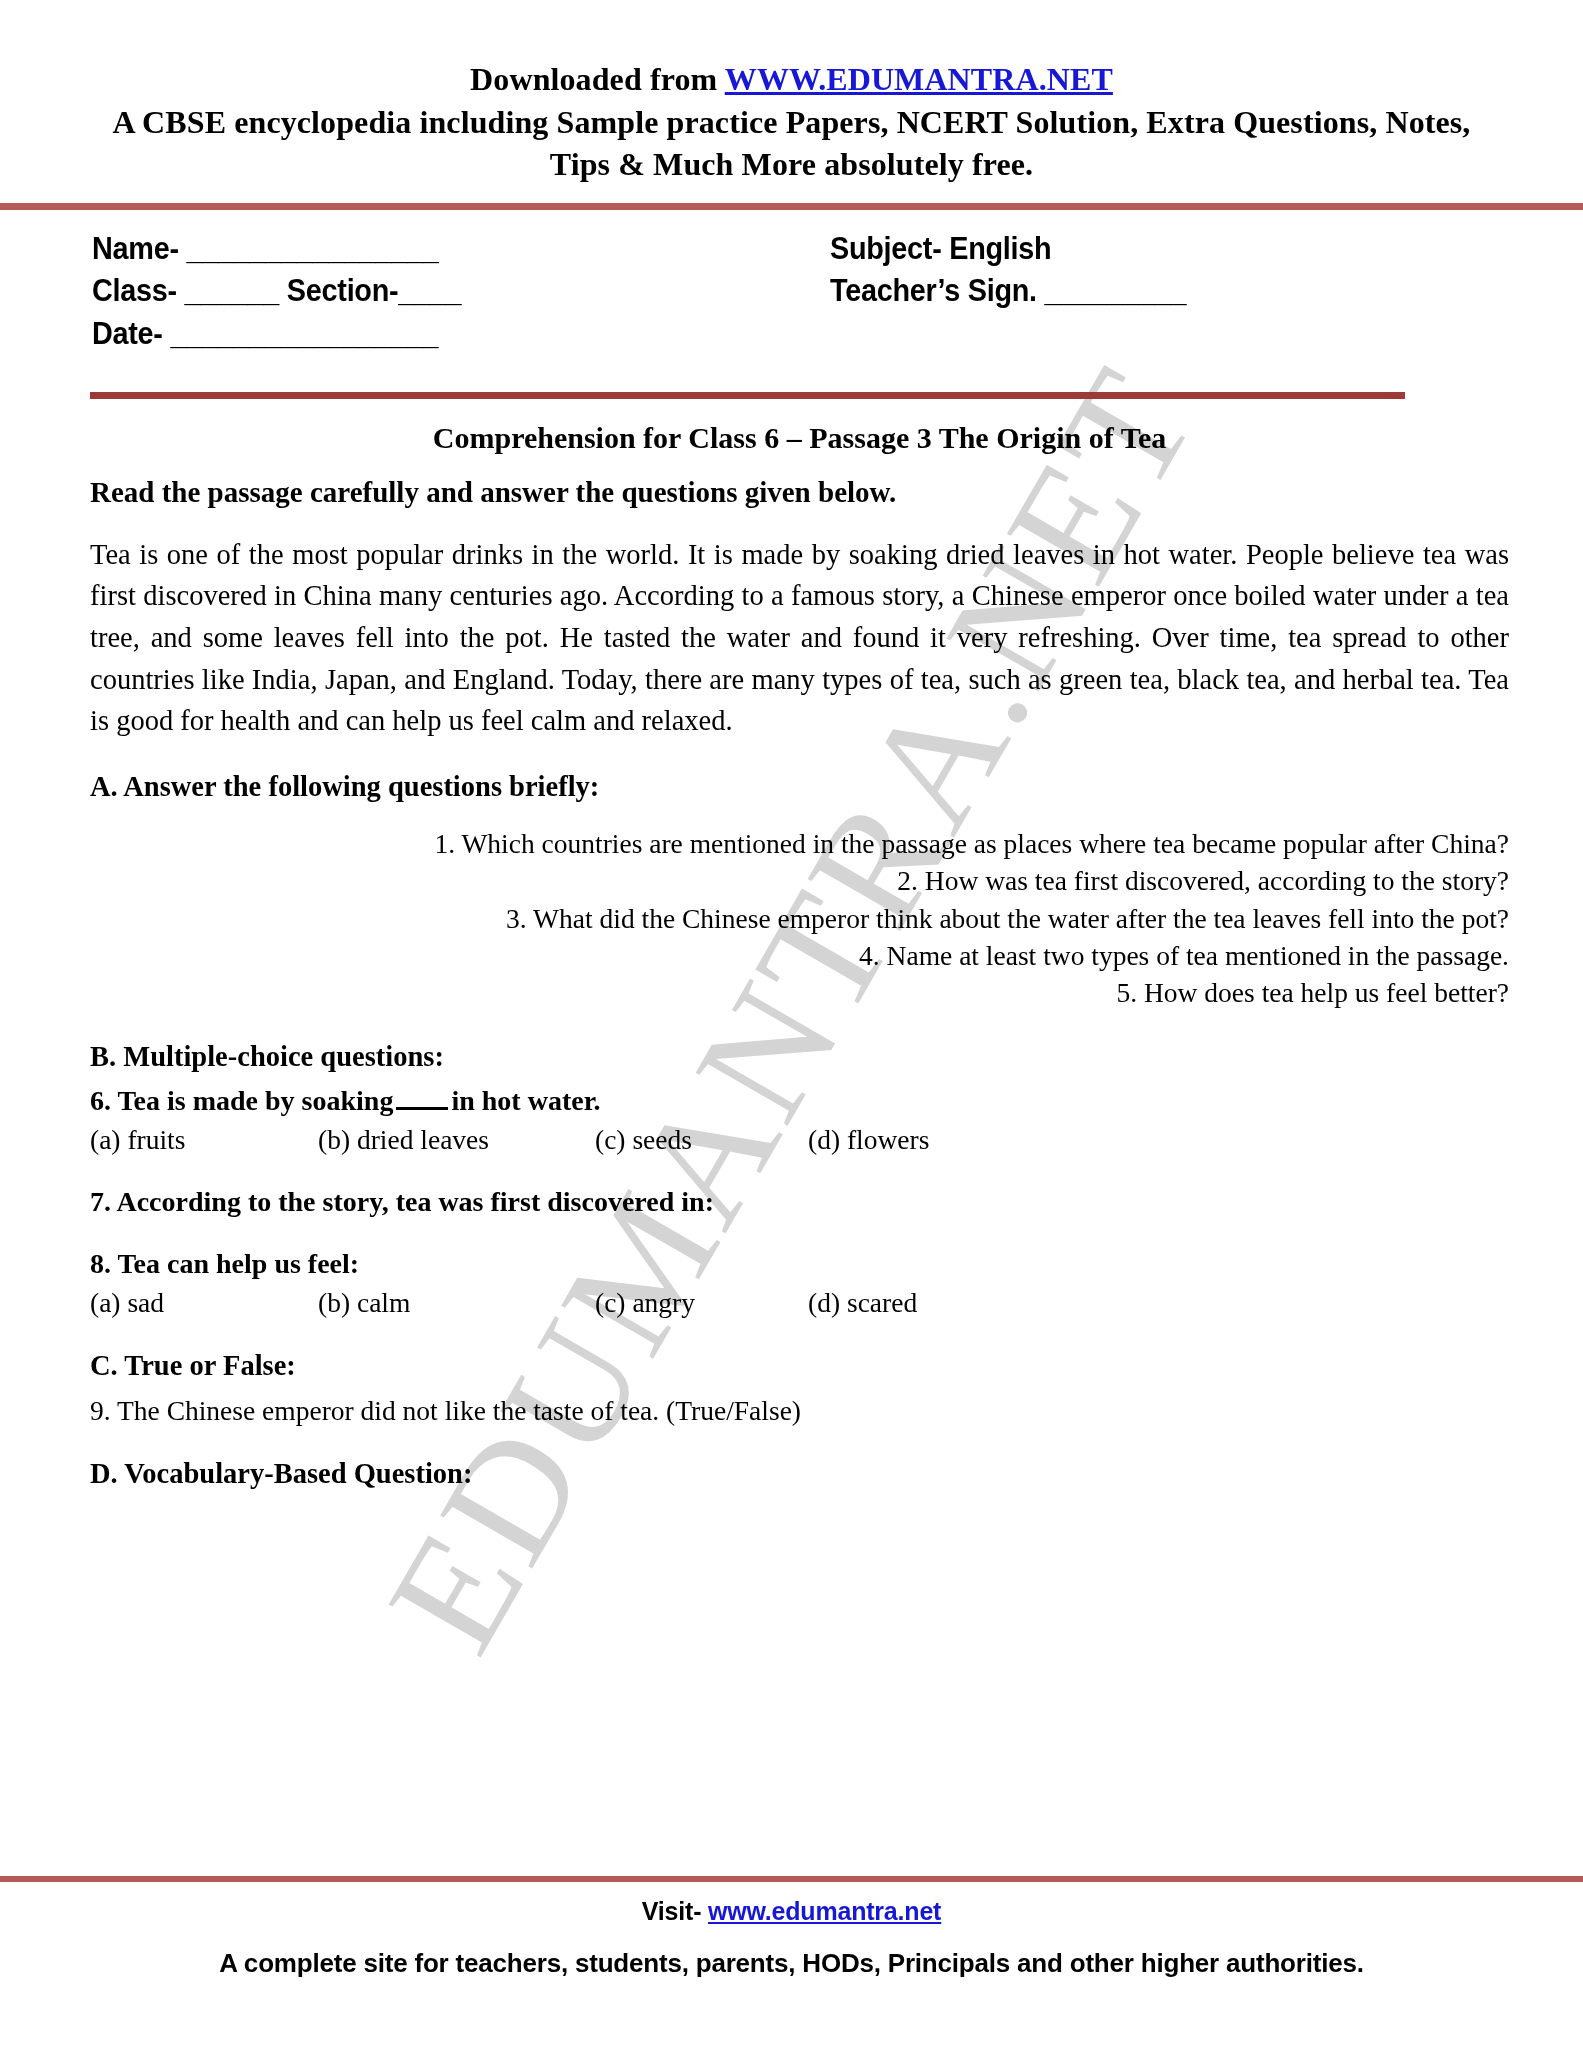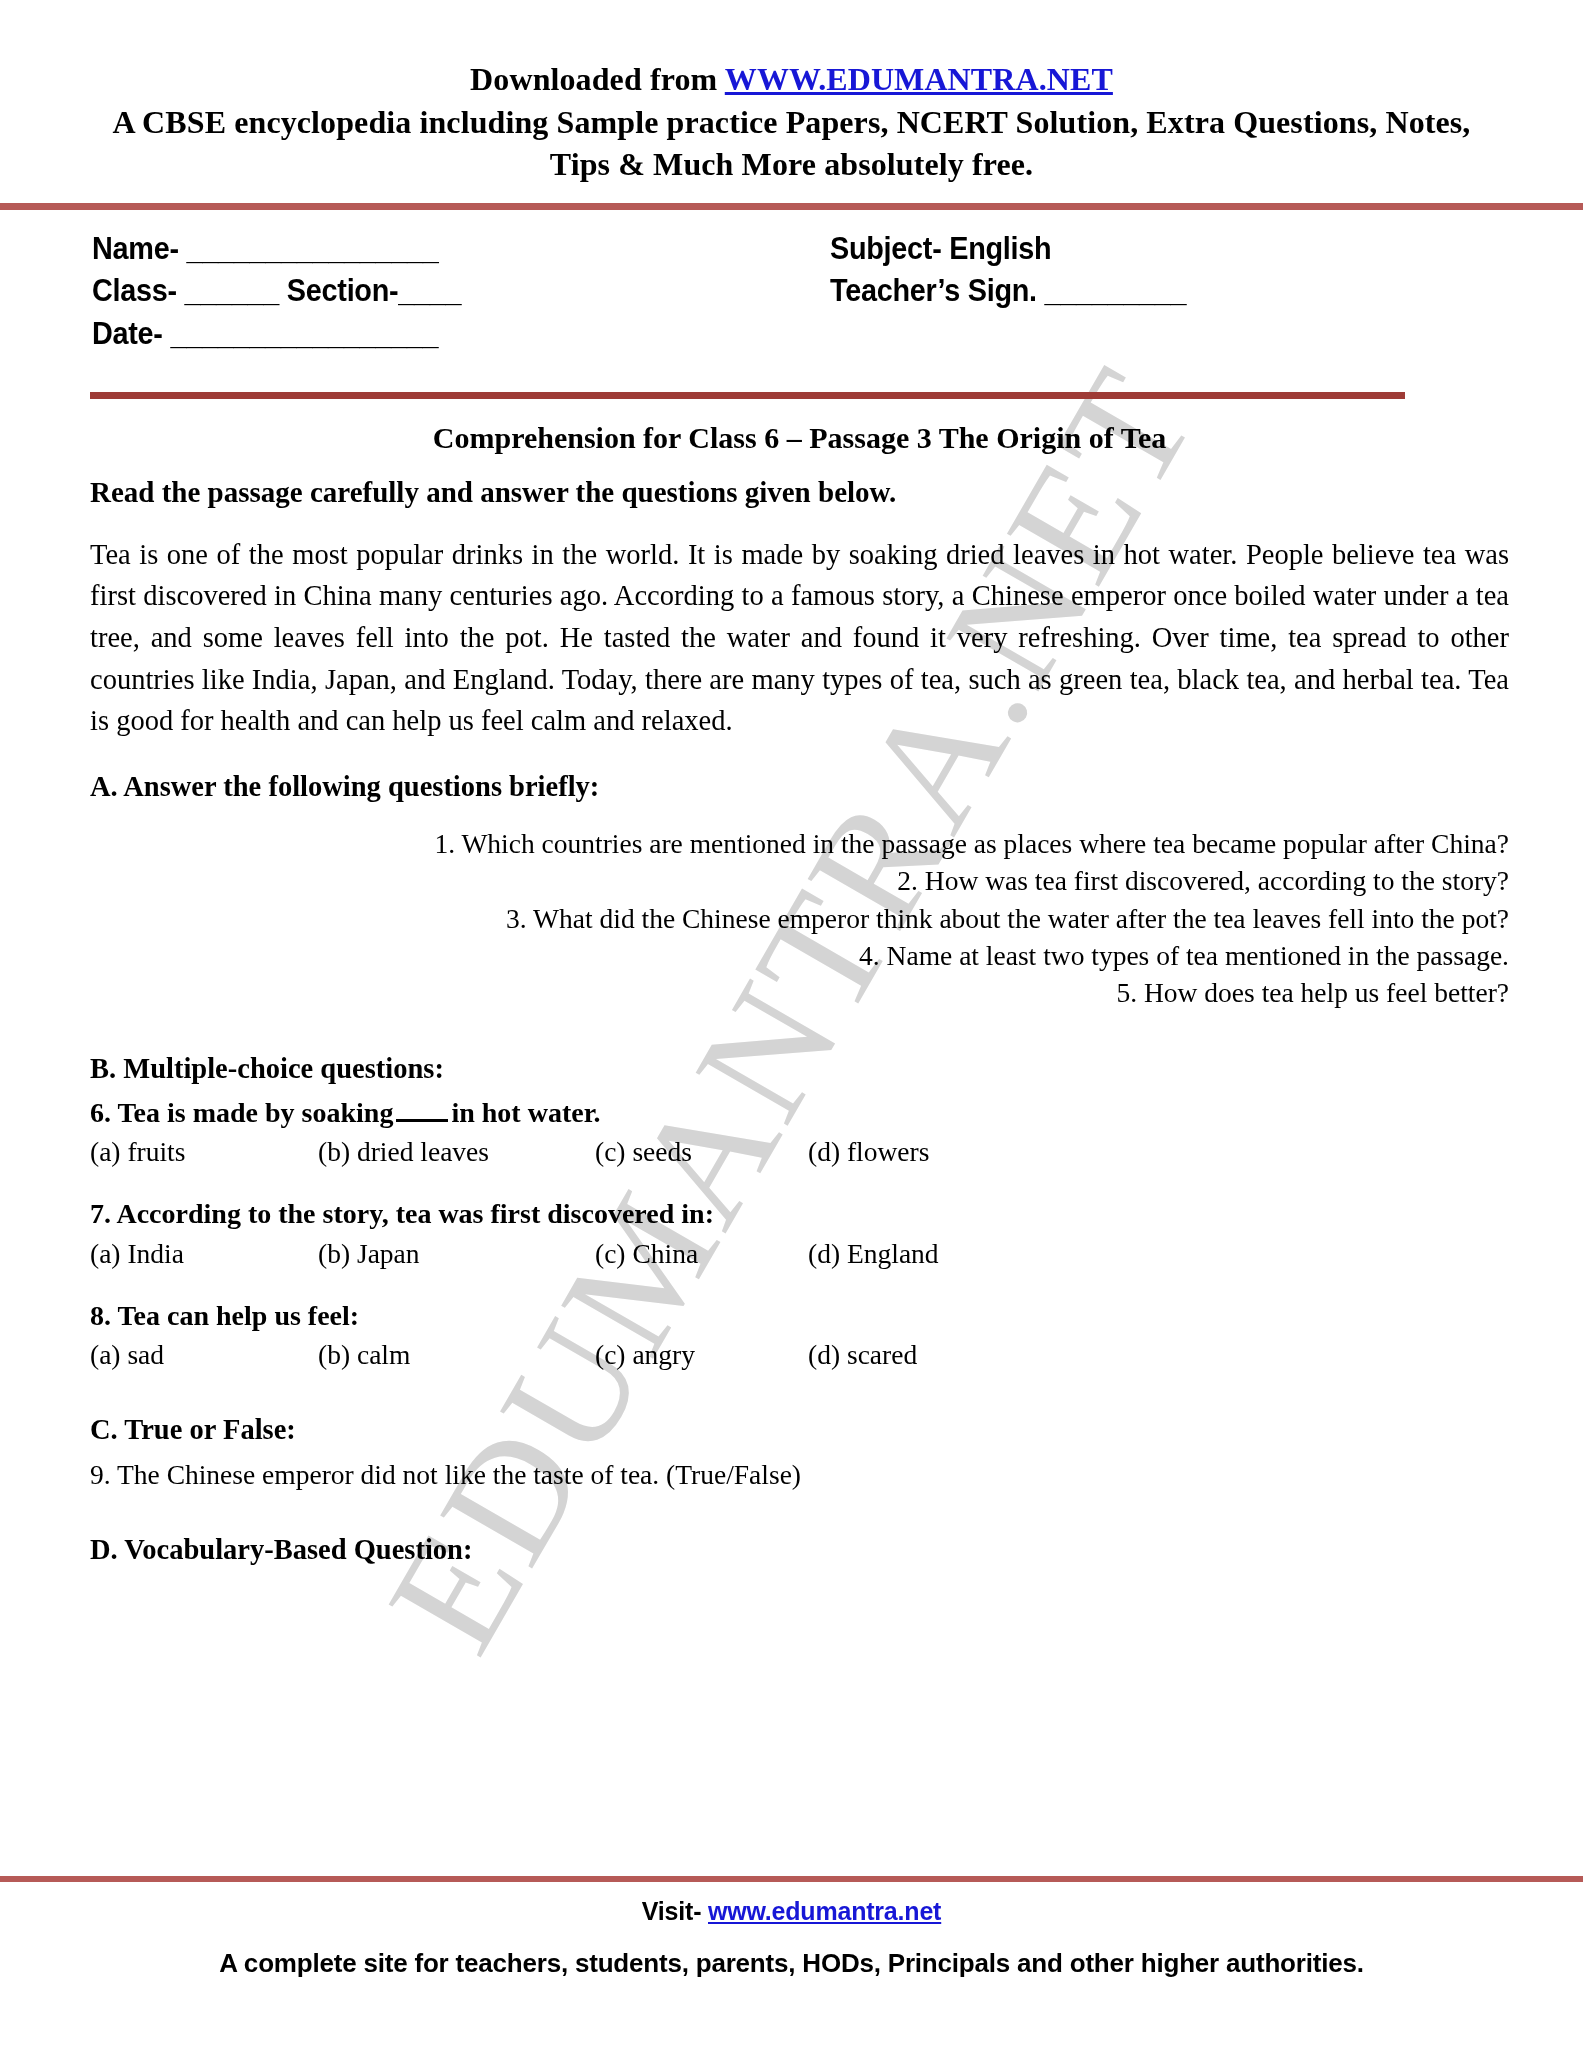--- a/index.html
+++ b/index.html
@@ -150,21 +150,21 @@
   .passage {
     text-align: justify;
     font-size: 28.5px;
     line-height: 1.46;
     margin: 0 0 26px 0;
   }
   .section-head {
     font-weight: bold;
     font-size: 28.5px;
     line-height: 1.3;
-    margin: 12px 0 8px 0;
+    margin: 0 0 8px 0;
   }
   .q-list {
     font-size: 27.5px;
     line-height: 1.36;
     margin: 0;
     text-align: right;
   }
   .q-item { display: block; }
 
   .gap-a { height: 22px; }
@@ -288,26 +288,20 @@
     <div class="options">
       <span class="opt o1">(a) fruits</span>
       <span class="opt o2">(b) dried leaves</span>
       <span class="opt o3">(c) seeds</span>
       <span class="opt o4">(d) flowers</span>
     </div>
 
     <div class="gap-a"></div>
 
     <div class="mcq-stem">7. According to the story, tea was first discovered in:</div>
-    <div class="options">
-      <span class="opt o1">(a) India</span>
-      <span class="opt o2">(b) Japan</span>
-      <span class="opt o3">(c) China</span>
-      <span class="opt o4">(d) England</span>
-    </div>
 
     <div class="gap-a"></div>
 
     <div class="mcq-stem">8. Tea can help us feel:</div>
     <div class="options">
       <span class="opt o1">(a) sad</span>
       <span class="opt o2">(b) calm</span>
       <span class="opt o3">(c) angry</span>
       <span class="opt o4">(d) scared</span>
     </div>

